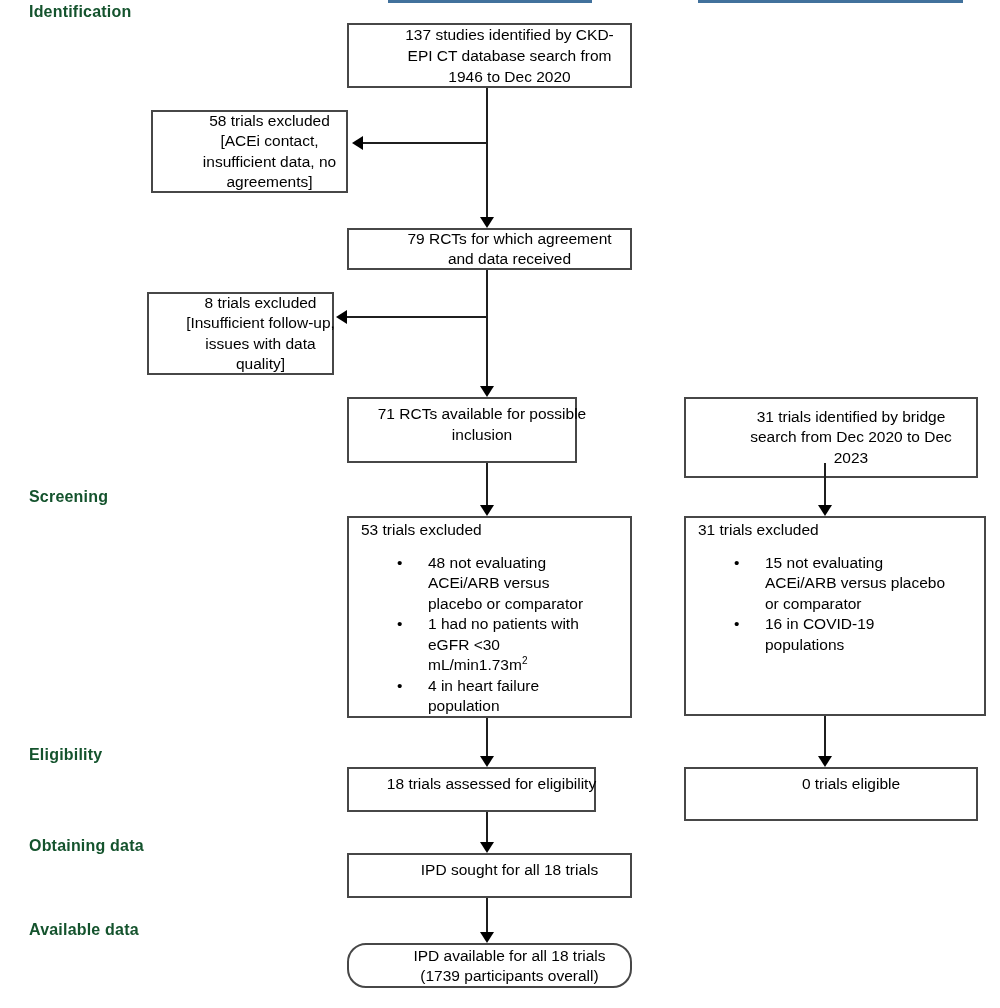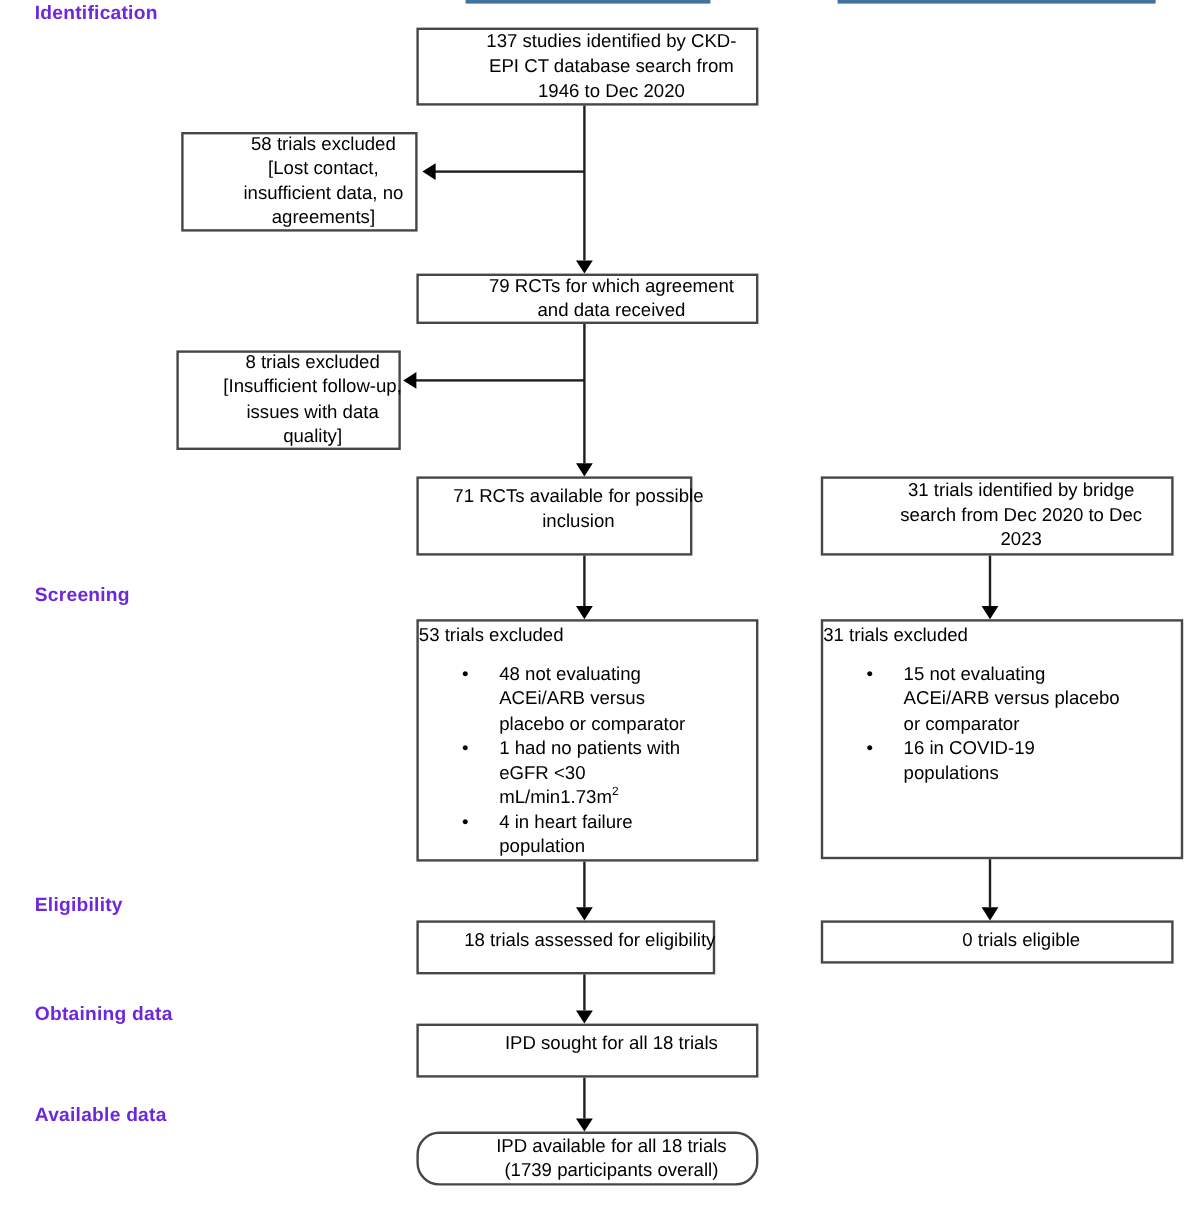--- a/index.html
+++ b/index.html
@@ -4,30 +4,30 @@
 <style>
   html,body { margin:0; padding:0; background:#fff; }
   .canvas {
     position:relative; width:1000px; height:1008px; background:#ffffff;
     font-family:"Liberation Sans", sans-serif; color:#000;
     overflow:hidden;
   }
   .hline { position:absolute; top:0; height:3px; background:#41719C; }
   .stage {
     position:absolute; left:29px; font-weight:bold; font-size:16px;
-    color:#6d28d9; letter-spacing:0.2px; white-space:nowrap;
+    color:#14532d; letter-spacing:0.2px; white-space:nowrap;
   }
   .fbox {
     position:absolute; box-sizing:border-box; background:#fff;
     border:2px solid #474747; font-size:15.5px; line-height:21px;padding-left:40px;
   }
   .vcenter { display:flex; flex-direction:column; justify-content:center; align-items:center; height:100%; text-align:center; }
   .vtop { display:flex; flex-direction:column; justify-content:flex-start; align-items:center; padding-top:4px; text-align:center; }
   .ln { white-space:nowrap; }
-  .listbox { padding:2px 0; line-height:20.5px; }
+  .listbox { padding:2px 12px; line-height:20.5px; }
   .bullets { margin-top:12px; }
   .bullet { display:flex; align-items:flex-start; }
   .bmark { flex:0 0 31px; margin-left:36px; }
   .bln { display:block; white-space:nowrap; }
   sup { font-size:10px; line-height:0; vertical-align:super; }
   .vline { position:absolute; width:1.5px; background:#1f1f1f; }
   .hald { position:absolute; height:1.5px; background:#1f1f1f; }
   .head-down {
     position:absolute; width:0; height:0;
     border-left:7px solid transparent; border-right:7px solid transparent;
@@ -57,21 +57,21 @@
     <div class="vcenter">
       <div class="ln">137 studies identified by CKD-</div>
       <div class="ln">EPI CT database search from</div>
       <div class="ln">1946 to Dec 2020</div>
     </div>
   </div>
 
   <div class="fbox" style="left:151px; top:110px; width:197px; height:83px;">
     <div class="vcenter" style="line-height:20.5px;">
       <div class="ln">58 trials excluded</div>
-      <div class="ln">[Lost contact,</div>
+      <div class="ln">[ACEi contact,</div>
       <div class="ln">insufficient data, no</div>
       <div class="ln">agreements]</div>
     </div>
   </div>
 
   <div class="fbox" style="left:347px; top:228px; width:285px; height:42px;">
     <div class="vcenter" style="line-height:20px;justify-content:center;">
       <div class="ln">79 RCTs for which agreement</div>
       <div class="ln">and data received</div>
     </div>
@@ -86,21 +86,21 @@
     </div>
   </div>
 
   <div class="fbox" style="left:347px; top:397px; width:230px; height:66px;">
     <div class="vtop">
       <div class="ln">71 RCTs available for possible</div>
       <div class="ln">inclusion</div>
     </div>
   </div>
 
-  <div class="fbox" style="left:684px; top:397px; width:294px; height:66px;">
+  <div class="fbox" style="left:684px; top:397px; width:294px; height:81px;">
     <div class="vcenter" style="line-height:20.5px;">
       <div class="ln">31 trials identified by bridge</div>
       <div class="ln">search from Dec 2020 to Dec</div>
       <div class="ln">2023</div>
     </div>
   </div>
 
   <div class="fbox listbox" style="left:347px; top:516px; width:285px; height:202px;">
     <div class="ln">53 trials excluded</div>
     <div class="bullets">
@@ -150,21 +150,21 @@
       </div>
     </div>
   </div>
 
   <div class="fbox" style="left:347px; top:767px; width:249px; height:45px;">
     <div class="vtop">
       <div class="ln">18 trials assessed for eligibility</div>
     </div>
   </div>
 
-  <div class="fbox" style="left:684px; top:767px; width:294px; height:36px;">
+  <div class="fbox" style="left:684px; top:767px; width:294px; height:54px;">
     <div class="vtop">
       <div class="ln">0 trials eligible</div>
     </div>
   </div>
 
   <div class="fbox" style="left:347px; top:853px; width:285px; height:45px;">
     <div class="vtop">
       <div class="ln">IPD sought for all 18 trials</div>
     </div>
   </div>

